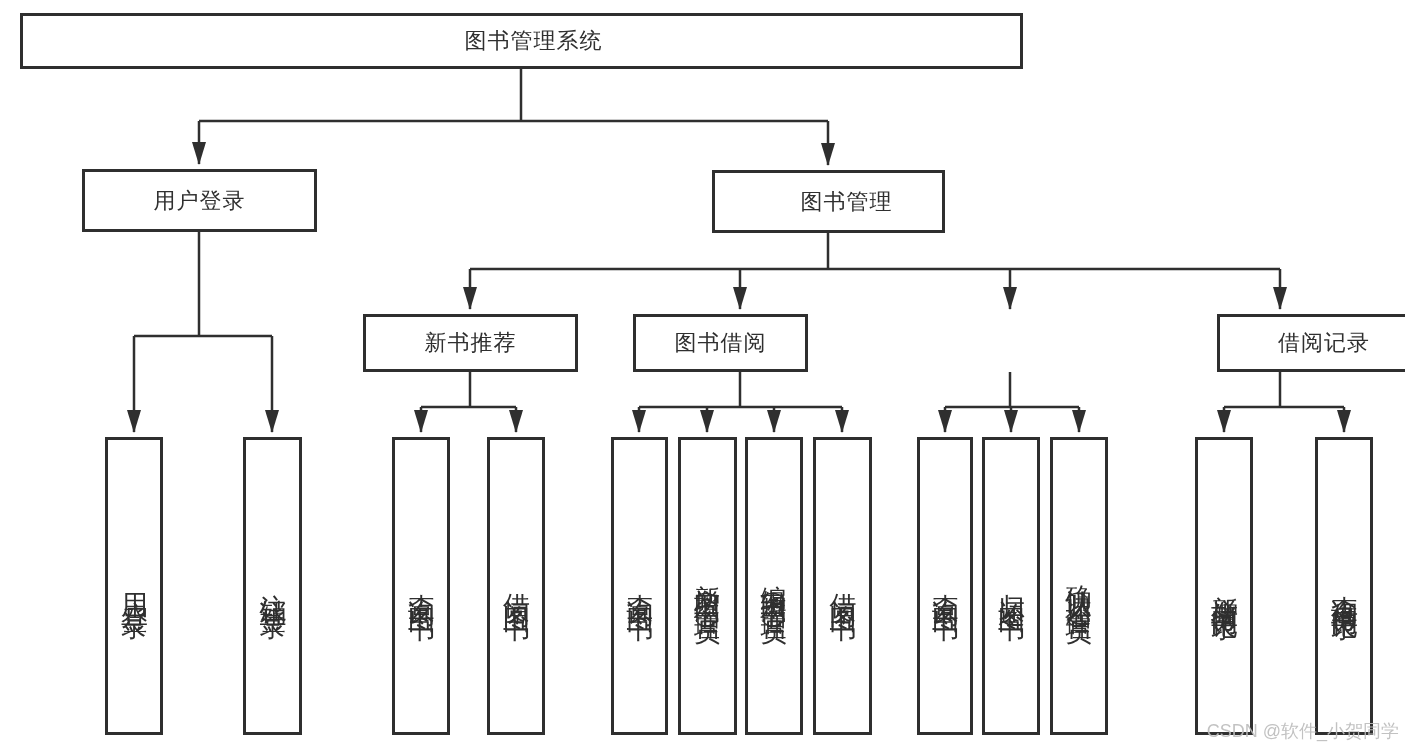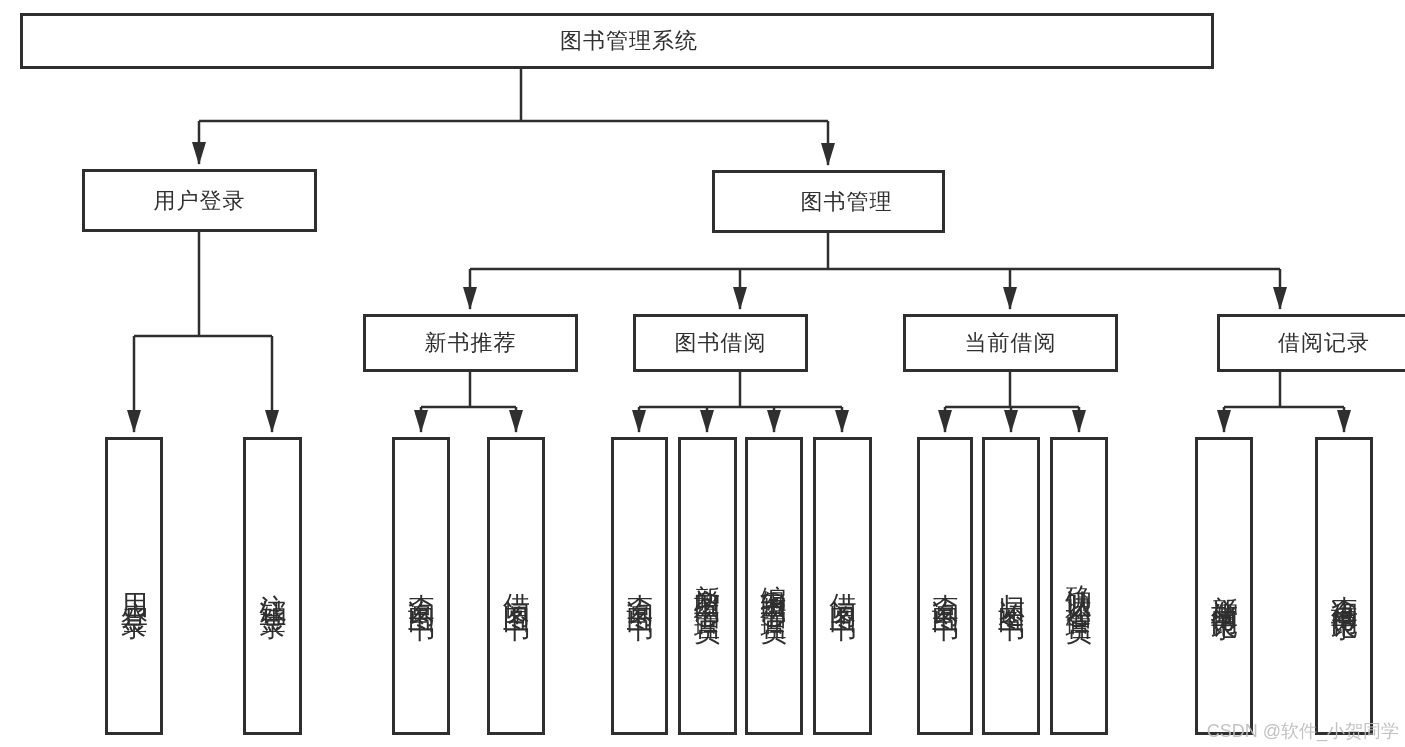--- a/index.html
+++ b/index.html
@@ -89,39 +89,36 @@
       <line x1="1011" y1="407" x2="1011" y2="432" marker-end="url(#arr)"></line>
       <line x1="1079" y1="407" x2="1079" y2="432" marker-end="url(#arr)"></line>
 
       <line x1="1280" y1="372" x2="1280" y2="407"></line>
       <line x1="1224" y1="407" x2="1344" y2="407"></line>
       <line x1="1224" y1="407" x2="1224" y2="432" marker-end="url(#arr)"></line>
       <line x1="1344" y1="407" x2="1344" y2="432" marker-end="url(#arr)"></line>
     </g>
   </svg>
 
-  <div class="node" style="left:20px;top:13px;width:1194px;height:56px;padding-left:24px;">
+  <div class="node" style="left:20px;top:13px;width:1003px;height:56px;padding-left:24px;">
     <span class="h-label">图书管理系统</span>
   </div>
 
   <div class="node" style="left:82px;top:169px;width:235px;height:63px;">
     <span class="h-label">用户登录</span>
   </div>
   <div class="node" style="left:712px;top:170px;width:233px;height:63px;padding-left:36px;">
     <span class="h-label">图书管理</span>
   </div>
 
   <div class="node" style="left:363px;top:314px;width:215px;height:58px;align-items:center;">
     <span class="h-label">新书推荐</span>
   </div>
   <div class="node" style="left:633px;top:314px;width:175px;height:58px;">
     <span class="h-label">图书借阅</span>
-  </div>
-  <div class="node" style="left:903px;top:314px;width:215px;height:58px;">
-    <span class="h-label">当前借阅</span>
   </div>
   <div class="node" style="left:1173px;top:314px;width:214px;height:58px;margin-left:44px;">
     <span class="h-label">借阅记录</span>
   </div>
 
   <div class="node leaf" style="left:105px;top:437px;width:58px;height:298px;">
     <span class="v-text">用户登录</span>
   </div>
   <div class="node leaf" style="left:243px;top:437px;width:59px;height:298px;">
     <span class="v-text">注销登录</span>

